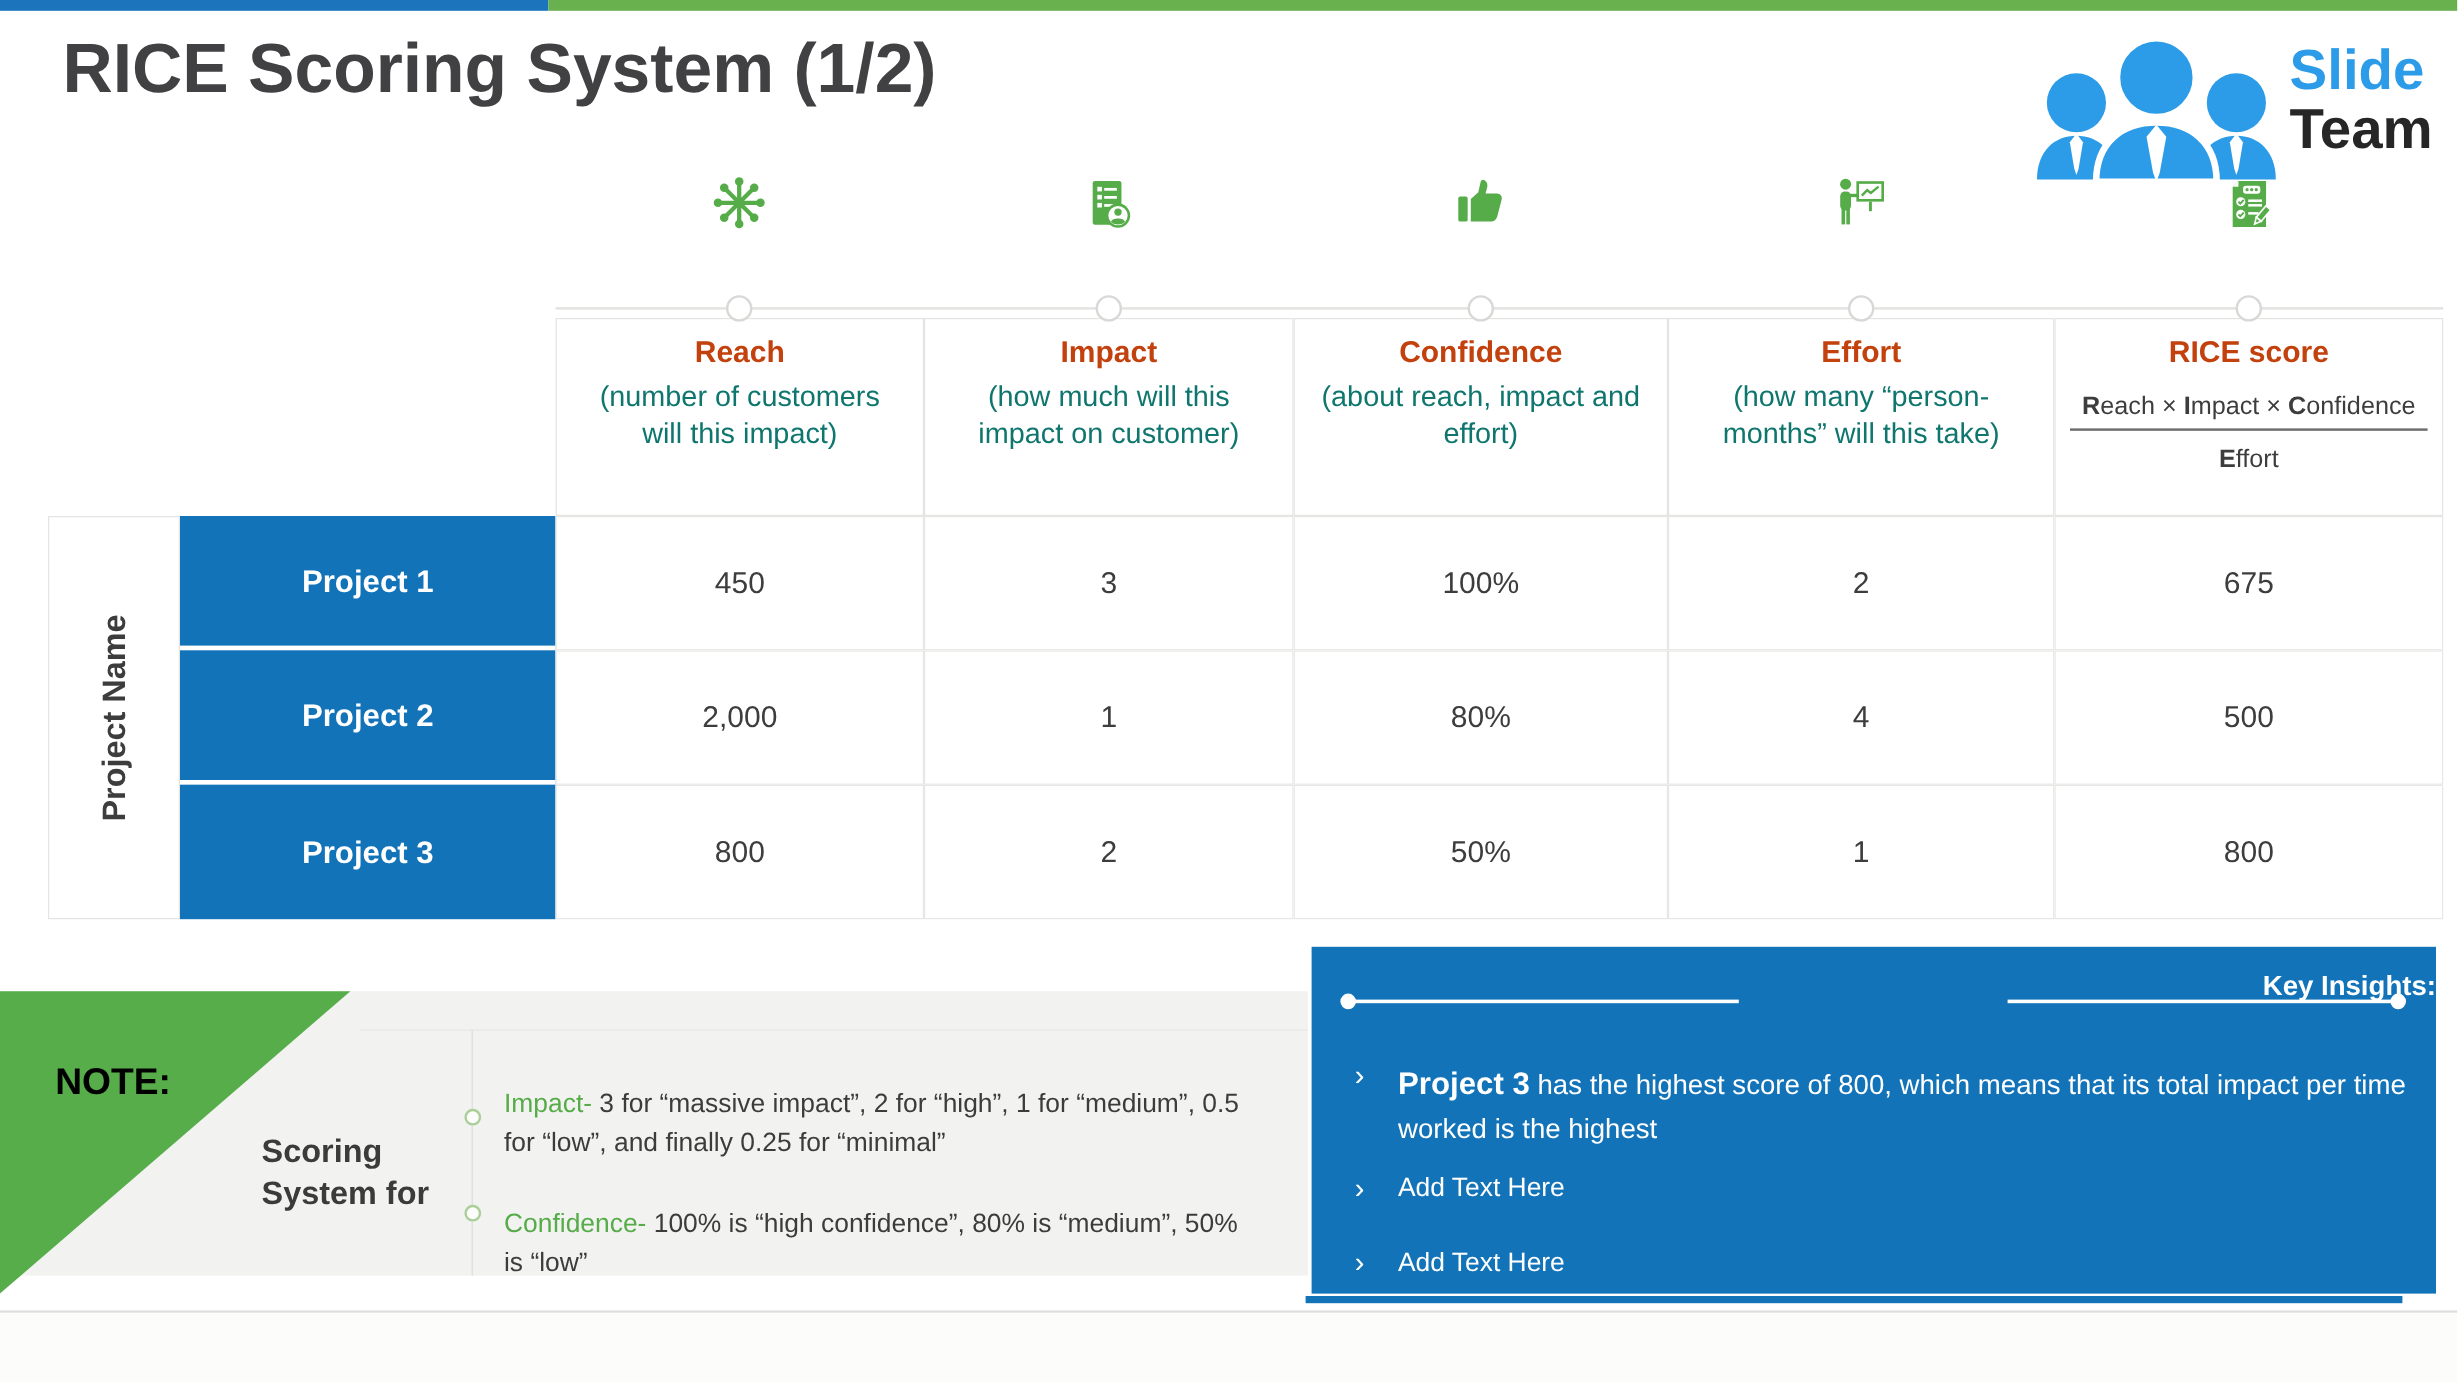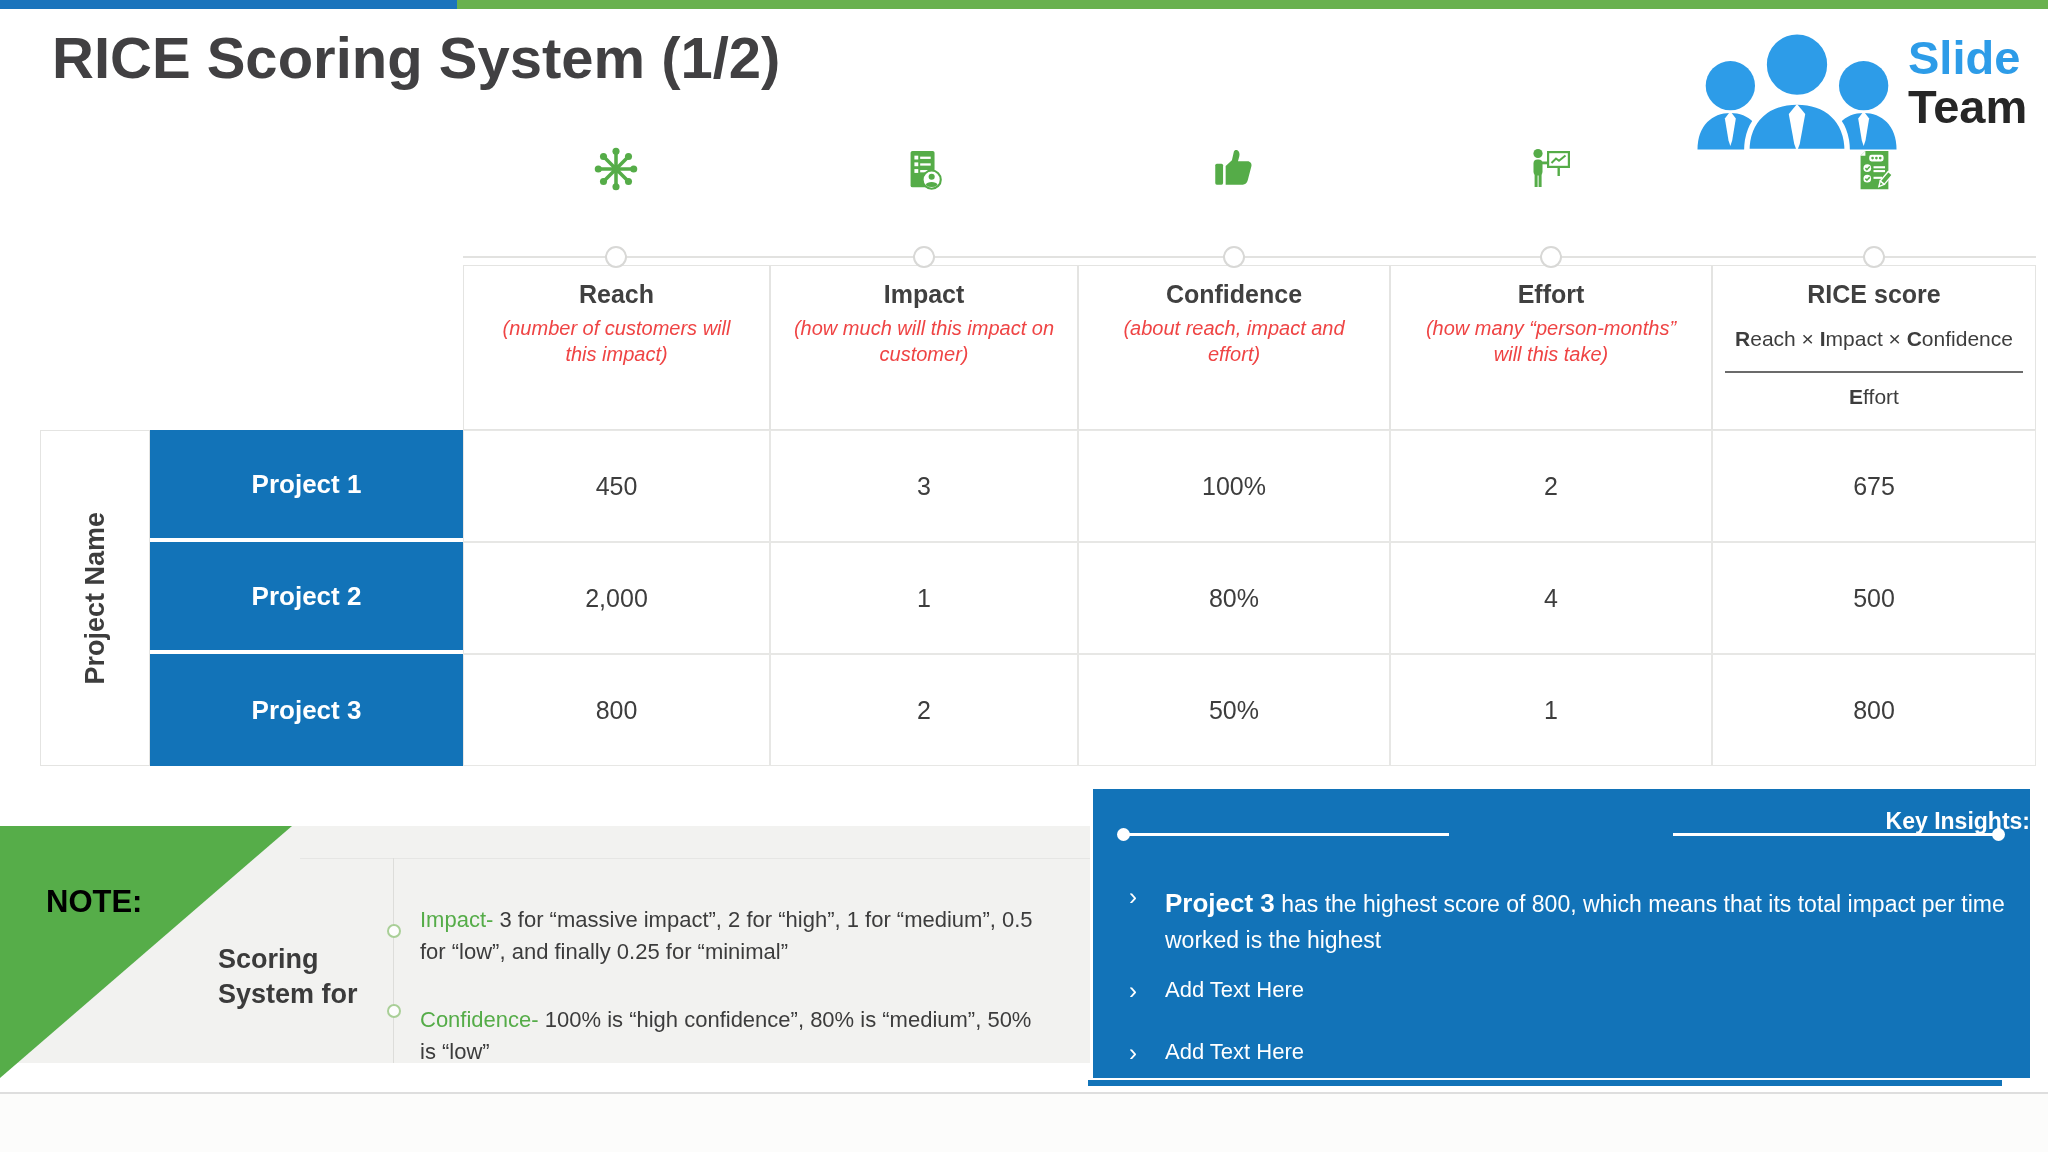--- a/index.html
+++ b/index.html
@@ -24,23 +24,23 @@
   .colicon{position:absolute;top:136px;width:64px;height:58px;display:flex;align-items:flex-end;justify-content:center;}
   .hline{position:absolute;left:463px;top:256px;width:1573px;height:2px;background:#e2e2e0;}
   .node{position:absolute;top:246px;width:22px;height:22px;border-radius:50%;background:#fff;
         border:2px solid #d8d8d6;box-sizing:border-box;z-index:3;}
 
   
   .tgrid{position:absolute;left:40px;top:265px;display:grid;
          grid-template-columns:110px 313px 307px 308px 312px 322px 324px;
          grid-template-rows:165px 112px 112px 112px;}
   .hcell{border:1px solid #e4e4e2;background:#fff;padding-top:14px;text-align:center;grid-row:1;box-sizing:border-box;}
-  .htitle{color:#404040;font-weight:bold;font-size:25px;margin-bottom:6px;}
-  .hdesc{font-size:20px;color:#ef4444;line-height:1.3;padding:0 22px;font-style:italic;}
-  .fnum{font-size:21px;color:#3d3d3d;margin:18px 12px 0 12px;padding-bottom:20px;border-bottom:2px solid #6b6b6b;}
+  .htitle{color:#c2410c;font-weight:bold;font-size:25px;margin-bottom:6px;}
+  .hdesc{font-size:24px;color:#0f766e;line-height:1.3;padding:0 22px;}
+  .fnum{font-size:21px;color:#3d3d3d;margin:18px 12px 0 12px;padding-bottom:6px;border-bottom:2px solid #6b6b6b;}
   .fden{font-size:21px;color:#3d3d3d;margin-top:12px;}
   .fnum b,.fden b{font-weight:bold;}
   .gutter{grid-column:1;grid-row:2/5;border:1px solid #e4e4e2;background:#fff;
           display:flex;align-items:center;justify-content:center;box-sizing:border-box;}
   .vlabel{writing-mode:vertical-rl;transform:rotate(180deg);font-weight:bold;font-size:27px;color:#3d3d3d;}
   .pcell{grid-column:2;background:#1273b8;color:#fff;font-weight:bold;font-size:26px;
          display:flex;align-items:center;justify-content:center;border-bottom:4px solid #fff;box-sizing:border-box;}
   .pcell.last{border-bottom:none;}
   .dcell{border:1px solid #e7e7e5;background:#fff;display:flex;align-items:center;justify-content:center;
          font-size:25px;color:#3d3d3d;box-sizing:border-box;}

